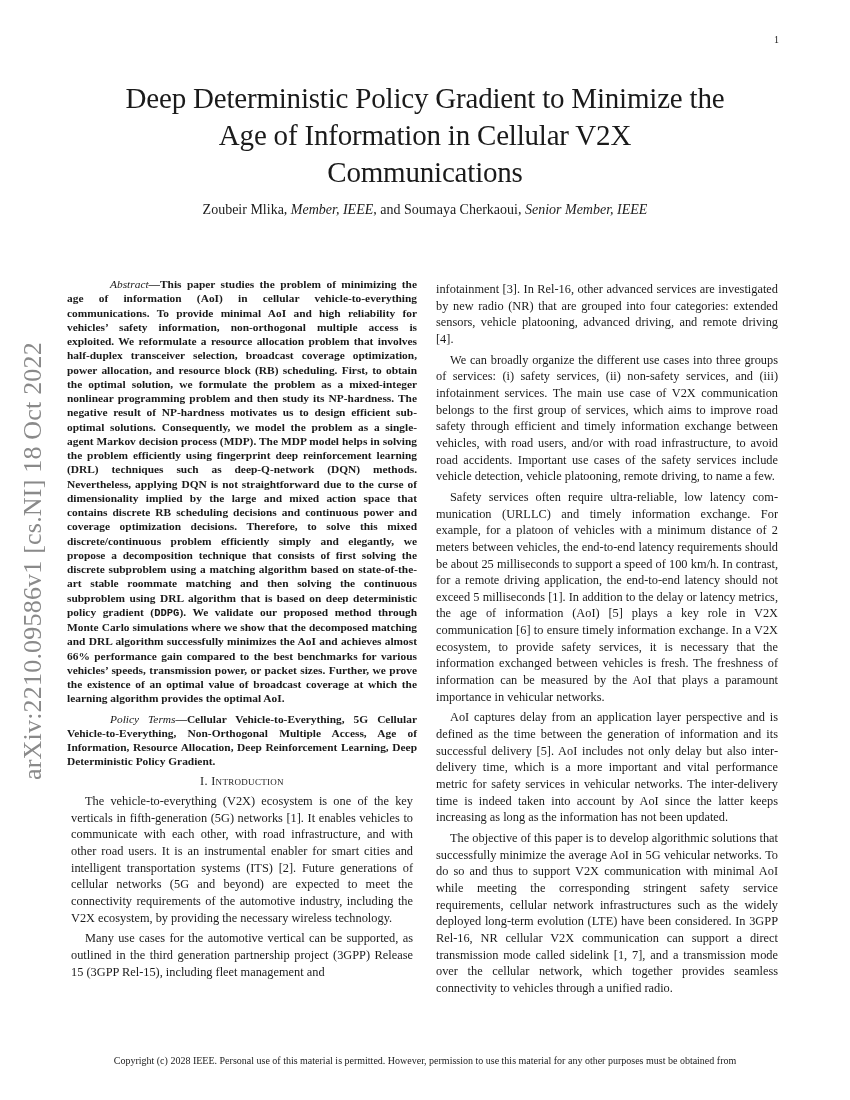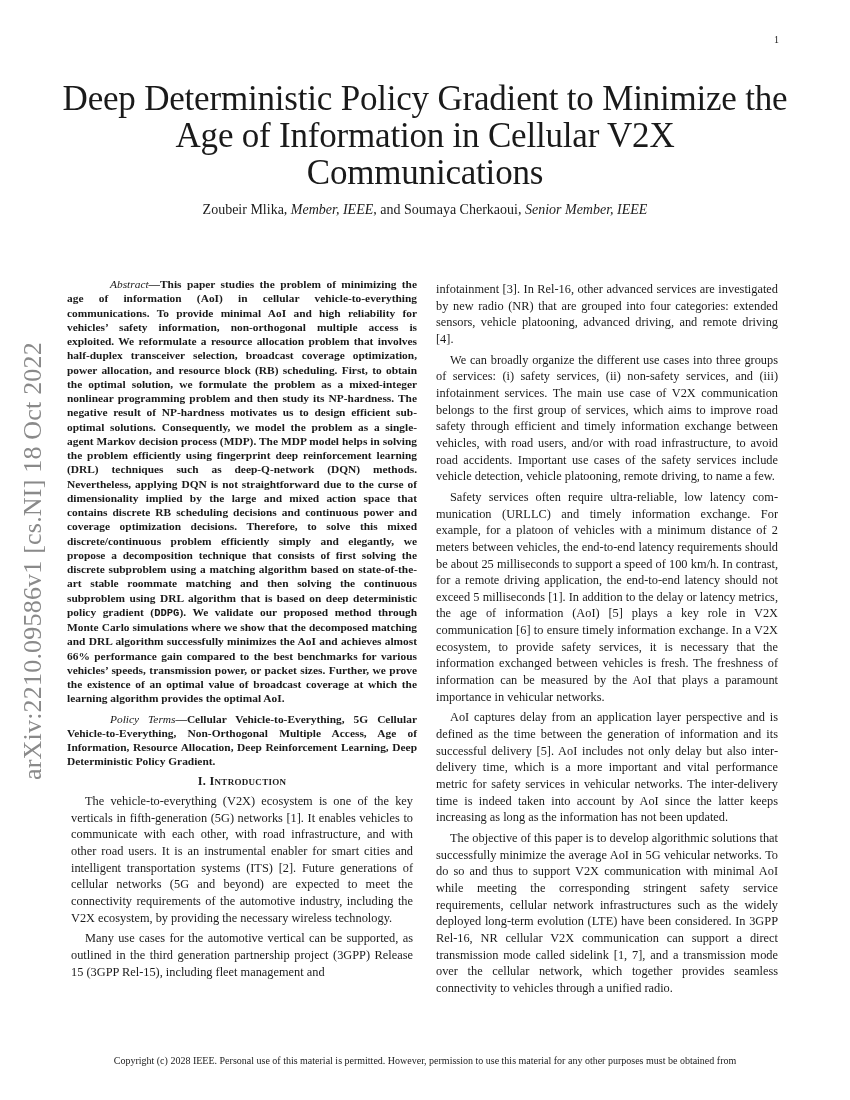--- a/index.html
+++ b/index.html
@@ -1,39 +1,39 @@
 <!DOCTYPE html>
 <html><head>
 <meta charset="utf-8">
 <style>
   html, body { margin: 0; padding: 0; background: #ffffff; }
   body { width: 850px; height: 1100px; position: relative; overflow: hidden;
          font-family: "Liberation Serif", "DejaVu Serif", serif; color: #1a1a1a; }
   .page-number { position: absolute; top: 34px; left: 774px; font-size: 10px; }
   .title { position: absolute; top: 80px; left: 40px; width: 770px; text-align: center;
-           font-size: 35px; line-height: 37px; letter-spacing: -0.2px; }
+           font-size: 29px; line-height: 37px; letter-spacing: -0.2px; }
   .authors { position: absolute; top: 202px; left: 40px; width: 770px; text-align: center;
              font-size: 14px; }
   .authors i { font-style: italic; }
   .arxiv { position: absolute; left: 18px; top: 780px; transform-origin: 0 0;
            transform: rotate(-90deg); font-size: 26px; color: #8a8a8a; white-space: nowrap;
            letter-spacing: 0.2px; }
   .col { position: absolute; top: 277px; width: 350px; font-size: 12.35px; line-height: 16.65px;
          text-align: justify; hyphens: manual; }
   .col.left { left: 67px; }
   .col.right { left: 432px; }
   .col p { margin: 4px; text-indent: 14px; }
   .abstract { font-weight: bold; font-size: 11.4px; line-height: 14.25px; }
   .abstract p { text-indent: 14px; margin: 0; }
   .abstract .lead { font-style: italic; font-weight: normal; margin-left: 29px; }
   .abstract .mono { font-family: "Liberation Mono", "DejaVu Sans Mono", monospace; font-size: 10.5px; font-weight: bold; }
   .abstract .pct { font-weight: bold; }
   .index-terms { margin-top: 6px !important; }
   .section-heading { text-align: center; font-size: 12.3px; margin: 22px 0 3px 0; text-indent: 0 !important;
-                     font-variant: small-caps; letter-spacing: 0.3px; font-weight: bold; }
+                     font-variant: small-caps; letter-spacing: 0.3px; }
   .footer { position: absolute; top: 1054px; left: 40px; width: 770px; text-align: center;
             font-size: 10px; line-height: 13px; }
 </style>
 </head>
 <body>
 
 <div class="page-number">1</div>
 
 <div class="title">
   <div>Deep Deterministic Policy Gradient to Minimize the</div>

